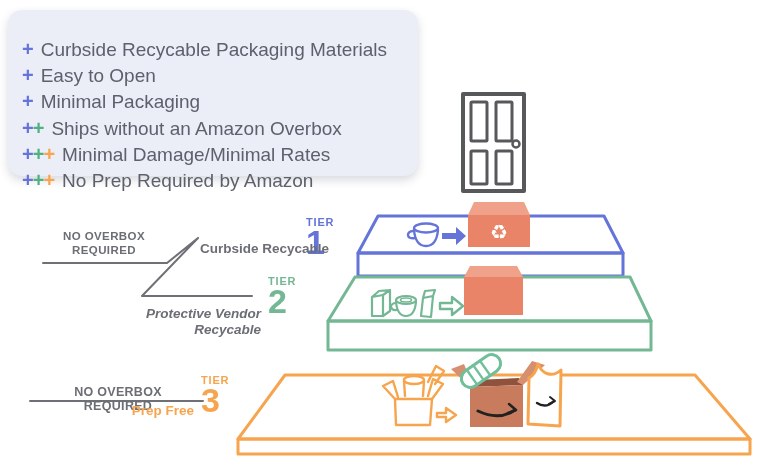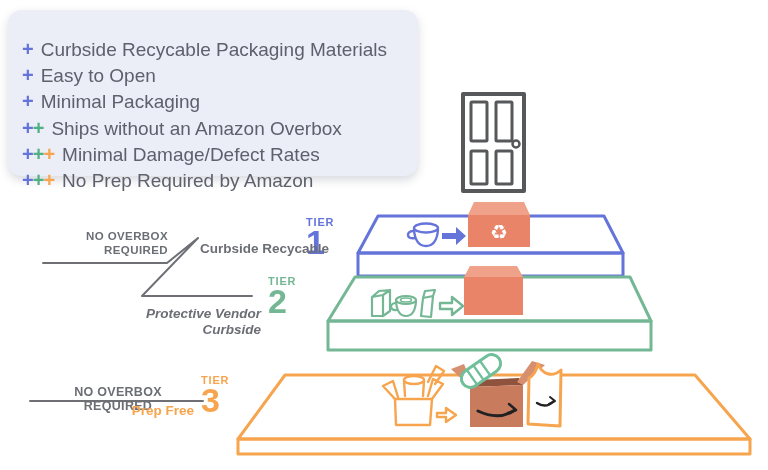--- a/index.html
+++ b/index.html
@@ -28,21 +28,21 @@
   
   .tier-badge{position:absolute;width:40px;text-align:left;font-weight:700;}
   .tier-word{font-size:11px;letter-spacing:.8px;}
   .tier-num{font-size:34px;line-height:28px;}
   .t1{left:306px;top:216px;color:var(--blue);}
   .t2{left:268px;top:275px;color:var(--tiergreen);}
   .t3{left:201px;top:374px;color:var(--orange);}
 
   
   .ann{position:absolute;color:var(--graytext);font-weight:700;}
-  .no-overbox-top{left:40px;top:229px;width:128px;text-align:right;font-size:11.5px;line-height:14px;letter-spacing:.4px;}
+  .no-overbox-top{left:40px;top:229px;width:128px;text-align:center;font-size:11.5px;line-height:14px;letter-spacing:.4px;}
   .curbside{left:200px;top:241px;font-size:13.5px;font-weight:600;}
   .protective{left:133px;top:306px;width:128px;text-align:right;font-size:13.5px;line-height:16px;font-weight:600;font-style:italic;}
   .no-overbox-bottom{left:43px;top:385px;width:150px;text-align:center;font-size:12.5px;letter-spacing:.3px;}
   .prep-free{left:42px;top:403px;width:152px;text-align:right;font-size:13.5px;color:var(--orange);}
 
   .recycle-glyph{font-family:"DejaVu Sans",sans-serif;font-size:20px;fill:#ffffff;}
 </style>
 </head>
 <body>
 
@@ -153,21 +153,21 @@
         <div class="benefit-row">
           <span class="pluses"><span class="plus" style="color: var(--blue);">+</span></span>
           <span class="benefit-label">Minimal Packaging</span>
         </div>
         <div class="benefit-row">
           <span class="pluses"><span class="plus" style="color: var(--blue);">+</span><span class="plus" style="color: var(--green);">+</span></span>
           <span class="benefit-label">Ships without an Amazon Overbox</span>
         </div>
         <div class="benefit-row">
           <span class="pluses"><span class="plus" style="color: var(--blue);">+</span><span class="plus" style="color: var(--green);">+</span><span class="plus" style="color: var(--orange);">+</span></span>
-          <span class="benefit-label">Minimal Damage/Defect Rates</span>
+          <span class="benefit-label">Minimal Damage/Minimal Rates</span>
         </div>
         <div class="benefit-row">
           <span class="pluses"><span class="plus" style="color: var(--blue);">+</span><span class="plus" style="color: var(--green);">+</span><span class="plus" style="color: var(--orange);">+</span></span>
           <span class="benefit-label">No Prep Required by Amazon</span>
         </div>
       </div>
   </div>
 
   <div class="tier-badge t1">
     <div class="tier-word">TIER</div>
@@ -182,18 +182,18 @@
     <div class="tier-num">3</div>
   </div>
 
   <div class="ann no-overbox-top">
     <div>NO OVERBOX</div>
     <div>REQUIRED</div>
   </div>
   <div class="ann curbside">Curbside Recycable</div>
   <div class="ann protective">
     <div>Protective Vendor</div>
-    <div>Curbside</div>
+    <div>Recycable</div>
   </div>
   <div class="ann no-overbox-bottom">NO OVERBOX REQUIRED</div>
   <div class="ann prep-free">Prep Free</div>
 
 </div>
 
 </body></html>

